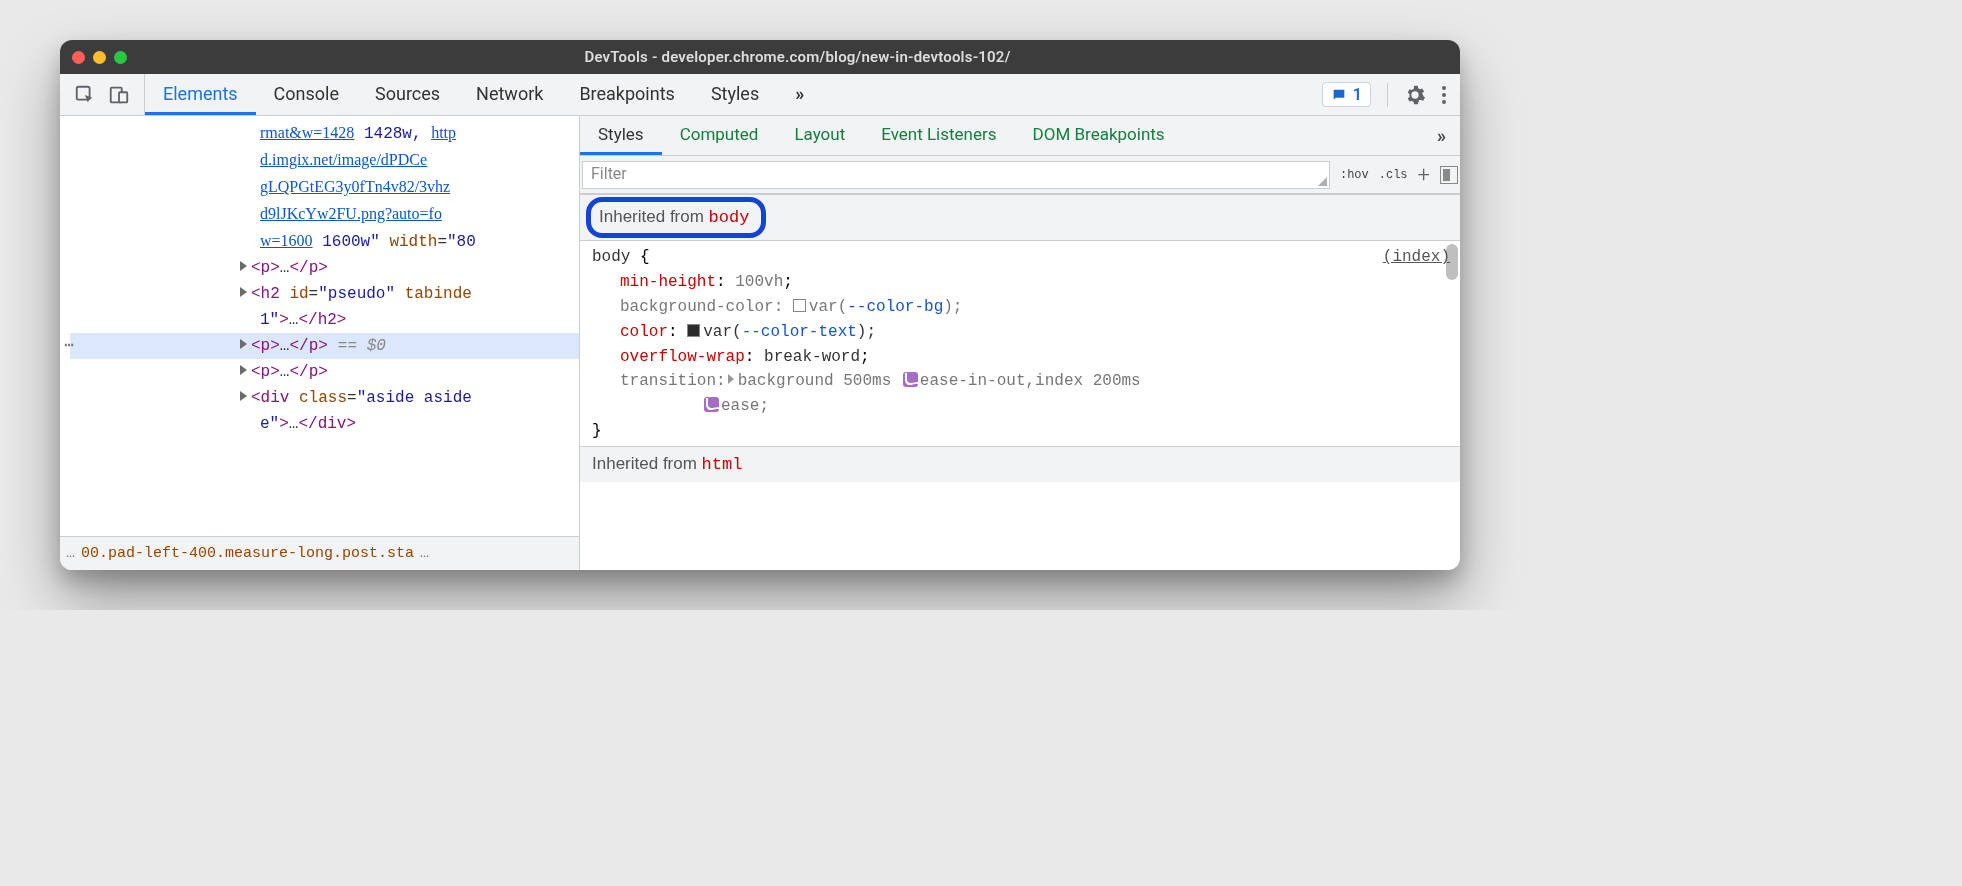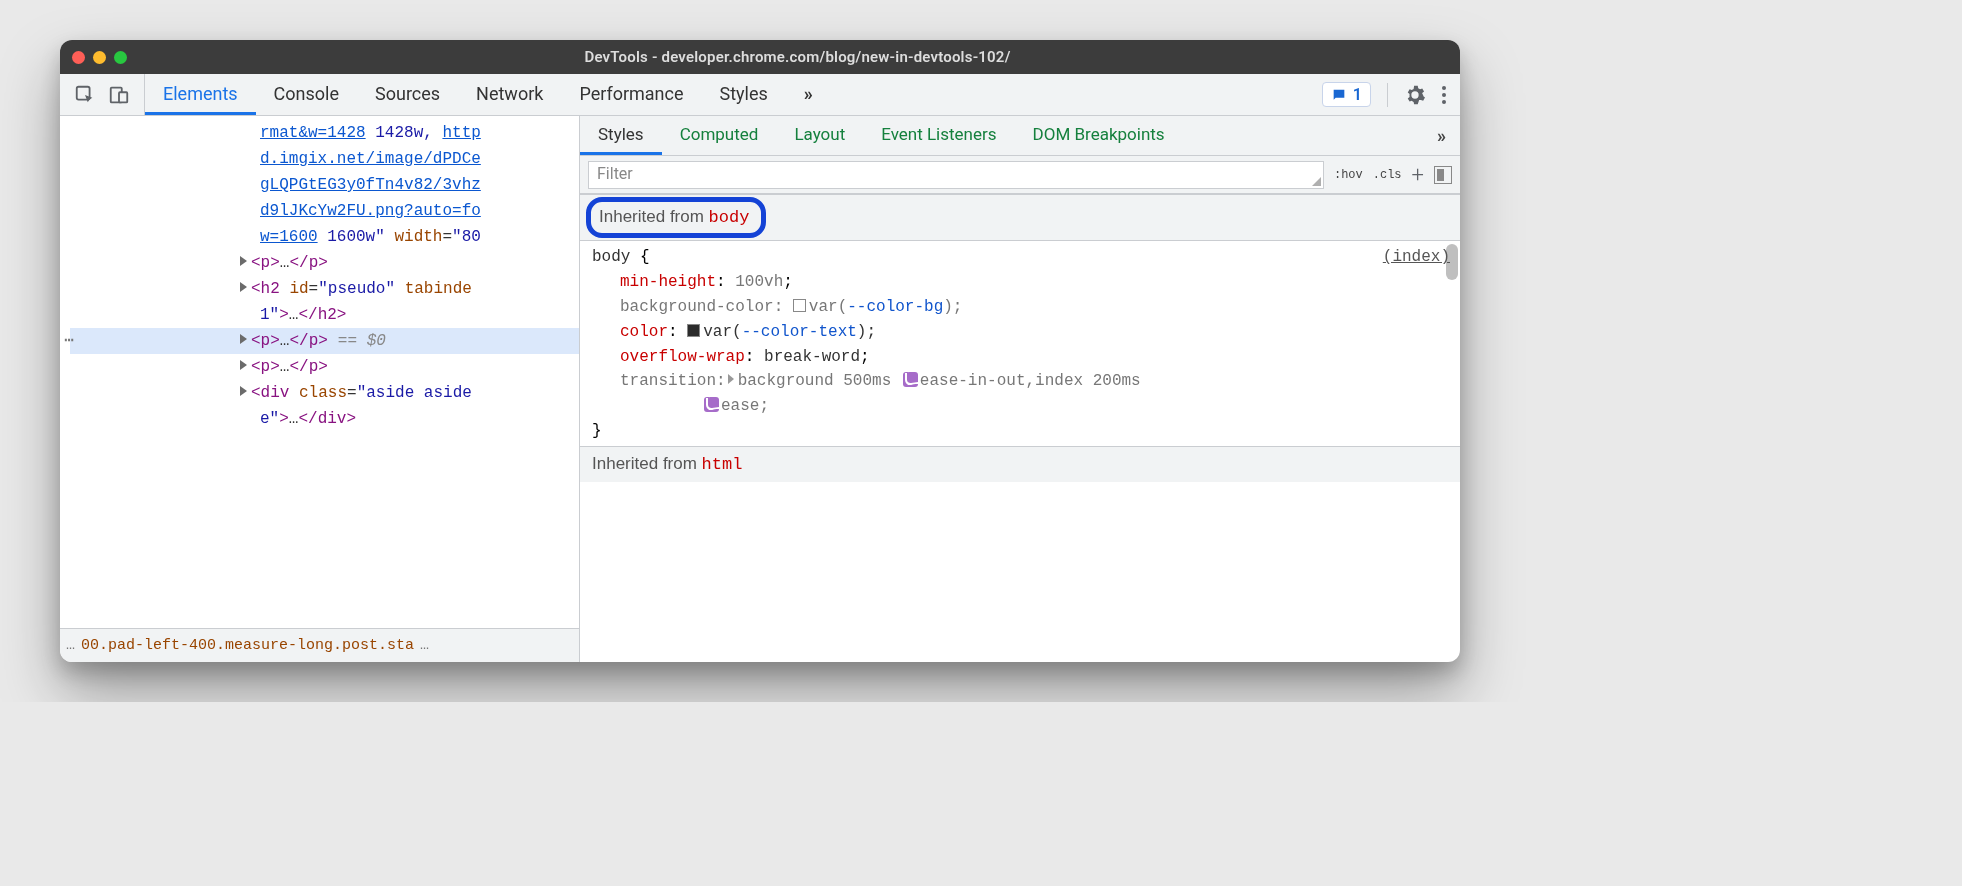--- a/index.html
+++ b/index.html
@@ -15,21 +15,21 @@
     --link-blue:#0b57d0;
     --css-prop:#c80000;
     --css-val-grey:#5f6368;
     --css-var:#1155cc;
     --mono:'Menlo','Consolas','Liberation Mono',monospace;
   }
   *{box-sizing:border-box;}
   html,body{margin:0;padding:0;background:#e9e9e9;font-family:-apple-system,BlinkMacSystemFont,'Segoe UI',Roboto,sans-serif;}
   .stage{padding:40px 60px;}
   .window{
-    width:1400px;height:622px;
+    width:1400px;height:530px;
     background:#fff;border-radius:12px;overflow:hidden;
     box-shadow:0 30px 60px rgba(0,0,0,.35),0 10px 20px rgba(0,0,0,.2);
     display:flex;flex-direction:column;
   }
   
   .titlebar{background:#3c3c3c;height:34px;display:flex;align-items:center;padding:0 12px;color:#ddd;font-size:15px;}
   .traffic{display:flex;gap:8px;margin-right:20px;}
   .dot{width:13px;height:13px;border-radius:50%;}
   .dot.red{background:#ff5f57;}
   .dot.yellow{background:#febc2e;}
@@ -55,33 +55,33 @@
   .left{width:520px;display:flex;flex-direction:column;border-right:1px solid var(--border);}
   .right{flex:1;display:flex;flex-direction:column;}
   
   .dom{flex:1;overflow:hidden;font-family:var(--mono);font-size:16px;line-height:1.5;padding:4px 0 0 10px;color:#333;}
   .dom .row{white-space:nowrap;padding:1px 4px 1px 0;position:relative;}
   .dom .indent{display:inline-block;}
   .tri{display:inline-block;width:0;height:0;border-top:5px solid transparent;border-bottom:5px solid transparent;border-left:7px solid #6b6b6b;margin-right:4px;vertical-align:1px;}
   .tag{color:var(--tag-purple);}
   .attrn{color:var(--attr-brown);}
   .attrv{color:var(--attr-blue);}
-  .lnk{color:var(--link-blue);text-decoration:underline;}
+  .lnk{color:var(--link-blue);text-decoration:underline;font-family:Liberation Serif, serif;}
   .ellip{color:#333;}
   .row.selected{background:#dbe8fb;}
   .row.selected::before{content:"⋯";position:absolute;left:-6px;color:#777;}
   .eq0{color:#888;font-style:italic;margin-left:10px;}
   .crumbs{height:34px;border-top:1px solid var(--border);background:var(--panel);display:flex;align-items:center;font-family:var(--mono);font-size:15px;color:var(--attr-brown);padding:0 6px;gap:6px;}
   .crumbs .dots{color:#777;}
   
   .subtabs{height:40px;background:var(--panel);display:flex;align-items:stretch;border-bottom:1px solid var(--border);text-align:right;}
   .subtabs .tab{display:flex;align-items:center;padding:0 18px;font-size:17px;color:#15803d;cursor:pointer;border-bottom:3px solid transparent;}
   .subtabs .tab.active{color:#333;border-bottom-color:var(--tab-active);}
   .subtabs .chev{margin-left:auto;padding:0 14px;display:flex;align-items:center;font-weight:700;color:#444;font-size:18px;}
-  .filterbar{height:38px;background:var(--panel);display:flex;align-items:center;border-bottom:1px solid var(--border);padding:0 8px;gap:10px;}
+  .filterbar{height:38px;background:var(--panel);display:flex;align-items:center;border-bottom:1px solid var(--border);padding:0 2px;gap:10px;}
   .filter-input{flex:1;background:#fff;border:1px solid var(--border);height:28px;padding:2px 8px;font-size:16px;color:#666;position:relative;}
   .filter-input::after{content:"";position:absolute;right:2px;bottom:2px;width:0;height:0;border-right:9px solid #afafaf;border-top:9px solid transparent;}
   .monobtn{font-family:var(--mono);font-size:12px;color:#444;}
   .plus{font-size:22px;color:#5f6368;font-weight:300;}
   .boxicon{width:18px;height:18px;border:1px solid #888;position:relative;}
   .boxicon::before{content:"";position:absolute;left:2px;top:2px;right:7px;bottom:2px;background:#888;}
   
   .styles{flex:1;overflow:hidden;font-family:var(--mono);font-size:16px;line-height:1.55;position:relative;}
   .section-head{background:var(--panel);border-top:1px solid var(--border);border-bottom:1px solid var(--border);padding:4px 12px;color:#555;font-family:-apple-system,sans-serif;font-size:17px;}
   .section-head .sel{font-family:var(--mono);color:var(--css-prop);}
@@ -130,21 +130,21 @@
               <rect x="3" y="4" width="12" height="16" rx="1"></rect>
               <rect x="12" y="9" width="9" height="11" rx="1" fill="#f1f3f4"></rect>
             </svg>
         </div>
       </div>
       <div class="tabs">
         <div class="tab active">Elements</div>
         <div class="tab">Console</div>
         <div class="tab">Sources</div>
         <div class="tab">Network</div>
-        <div class="tab">Performance</div>
+        <div class="tab">Breakpoints</div>
         <div class="tab">Styles</div>
         <div class="tab chevrons">»</div>
       </div>
       <div class="spacer"></div>
       <div class="rightgroup">
         <div class="issue-pill">
           <svg width="16" height="16" viewBox="0 0 24 24">
               <path fill="#1967d2" d="M4 4h16v12H7l-3 3z"></path>
             </svg>
           <span>1</span>

